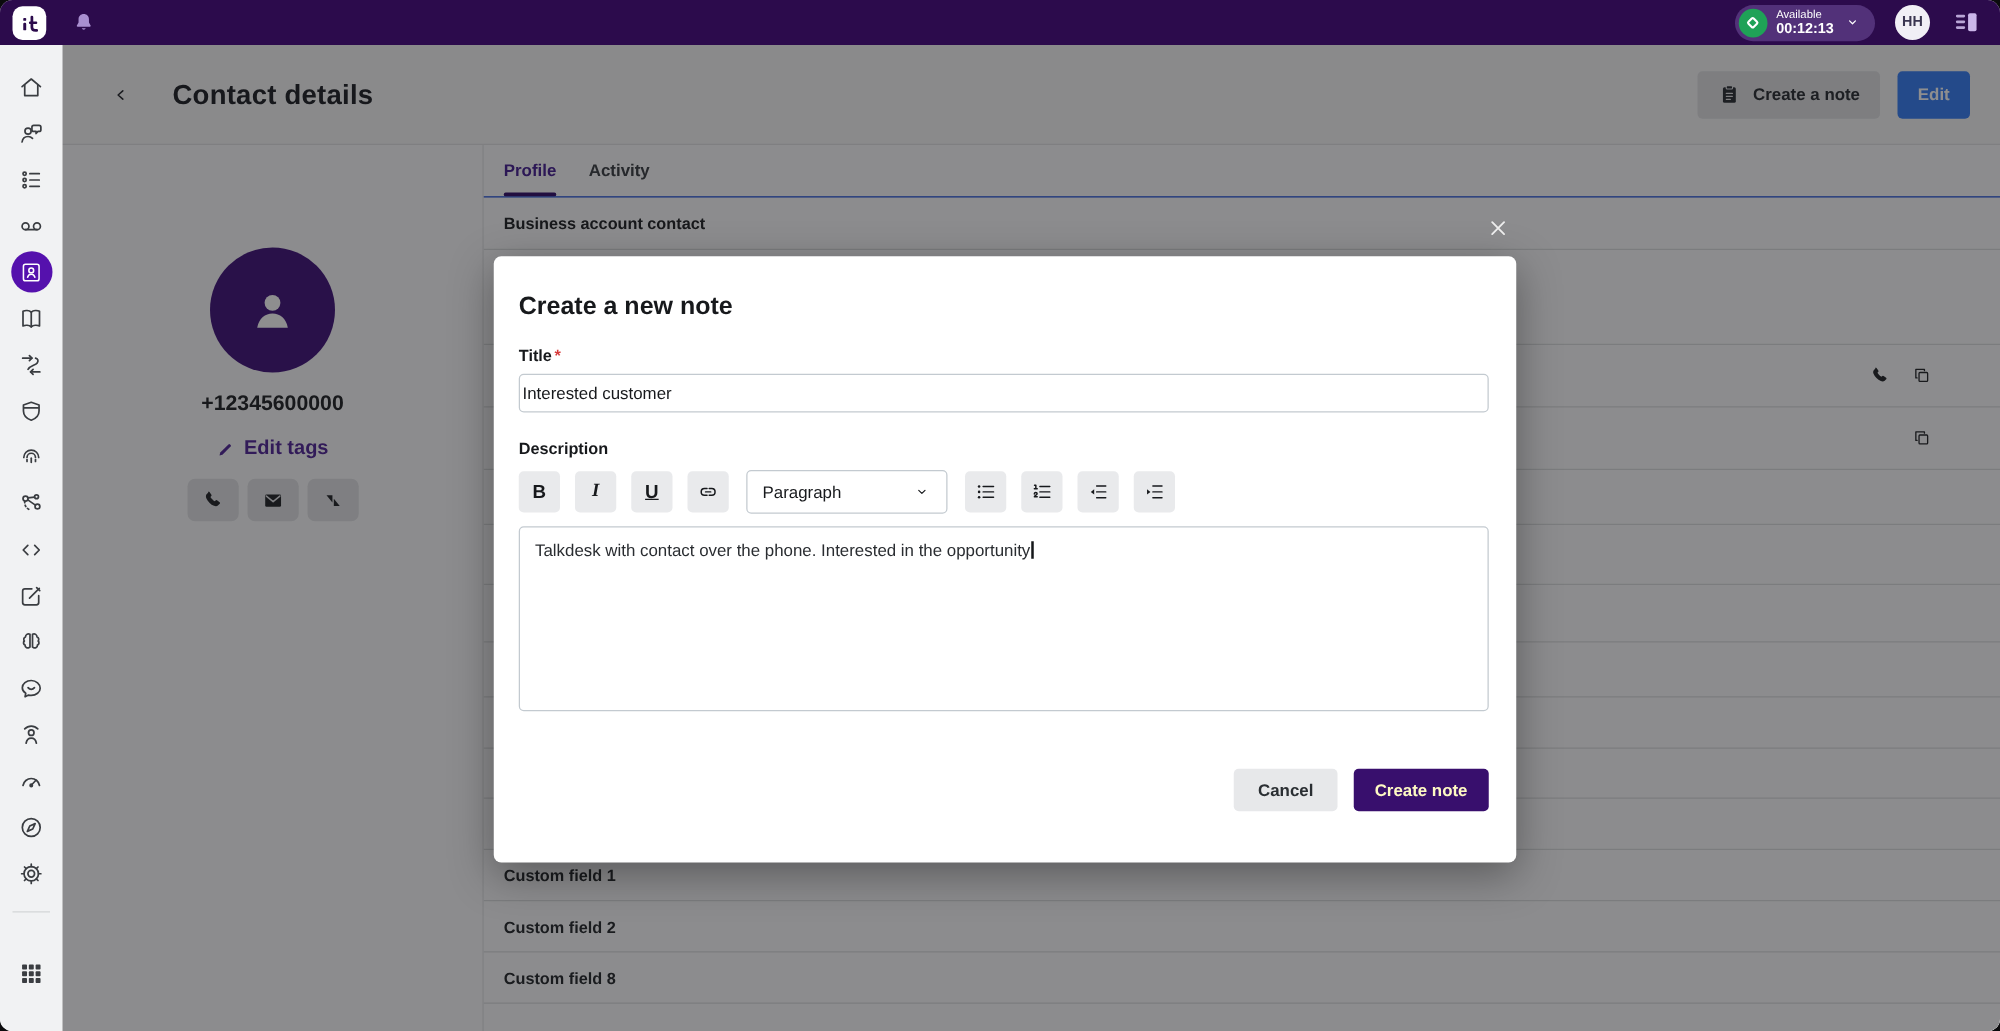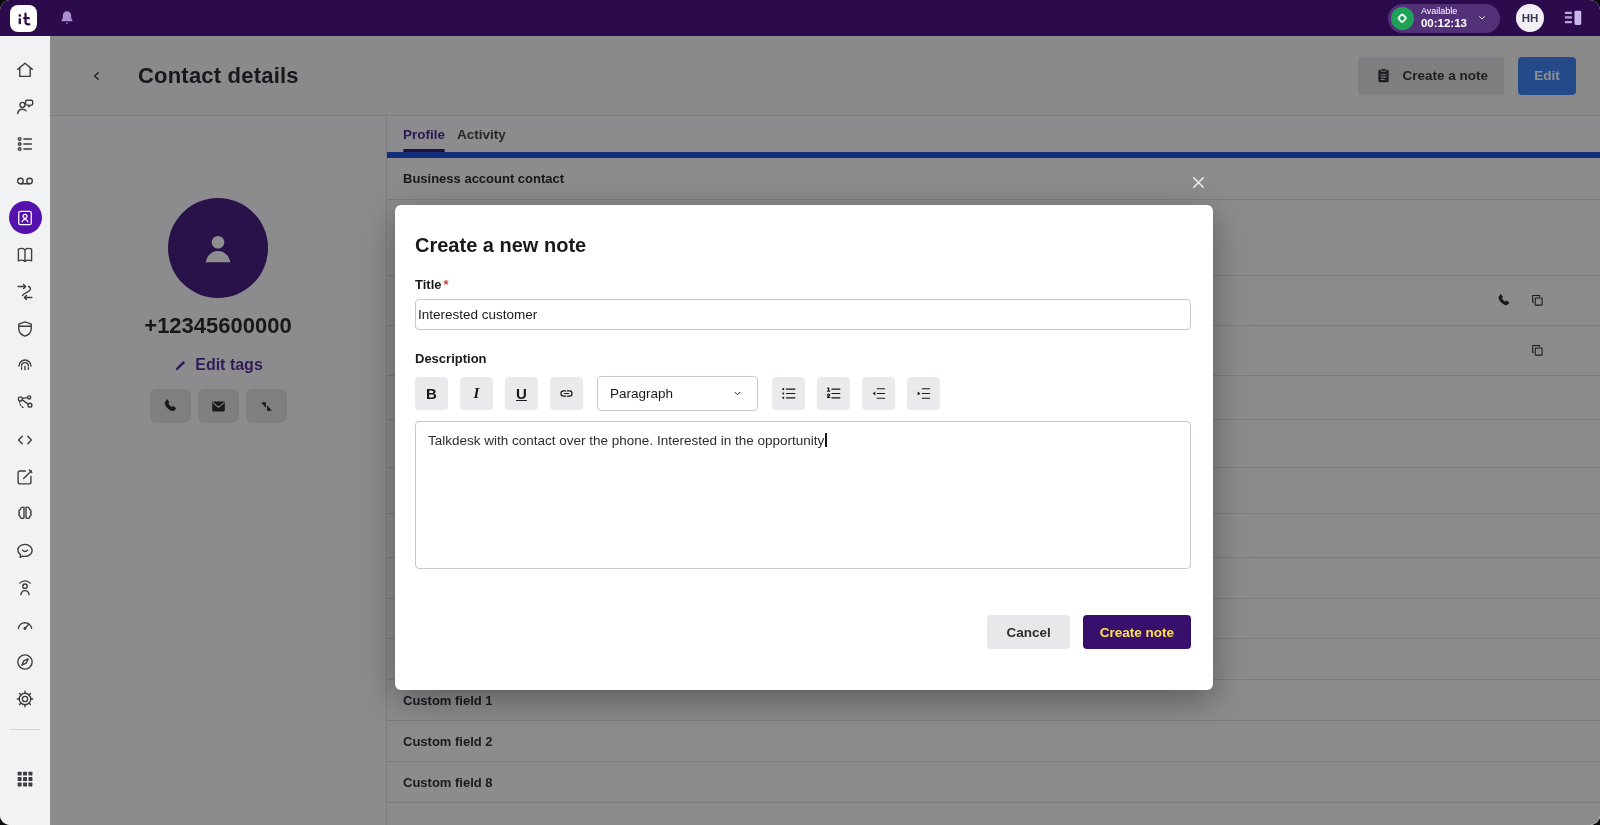--- a/index.html
+++ b/index.html
@@ -34,28 +34,28 @@
   .page-header { height:80px; display:flex; align-items:center; padding:0 24px 0 32px; background:#f7f7f8; border-bottom:1px solid #e3e4e6; }
   .back-btn { width:30px; height:30px; display:flex; align-items:center; justify-content:center; cursor:pointer; }
   .page-title { margin-left:26px; font-size:22px; font-weight:bold; color:#23262b; letter-spacing:.2px; }
   .hdr-spacer { flex:1; }
   .hdr-note-btn { height:38px; display:flex; align-items:center; gap:9px; background:#e1e2e4; border:none; border-radius:4px; padding:0 16px; font-size:13.5px; font-weight:bold; color:#2f3338; cursor:pointer; font-family:inherit; }
   .hdr-edit-btn { height:38px; width:58px; margin-left:14px; background:#3b82f6; border:none; border-radius:4px; color:#ffffff; font-size:13.5px; font-weight:bold; cursor:pointer; font-family:inherit;text-align:center; }
 
   .content { position:absolute; top:80px; left:0; right:0; bottom:0; display:flex; }
   .left-panel { width:337px; flex:none; background:#fcfcfd; border-right:1px solid #e0e1e3; text-align:center; }
   .big-avatar { width:100px; height:100px; border-radius:50%; background:#45187f; margin:82px auto 0; display:flex; align-items:center; justify-content:center; }
-  .phone-number { margin-top:15px; font-size:22px; font-weight:bold; color:#26282b; }
+  .phone-number { margin-top:15px; font-size:17px; font-weight:bold; color:#26282b; }
   .tag-pill { display:inline-block; margin-top:18px; background:#dfe1e4; color:#4a4d52; border-radius:11px; font-size:12px; padding:4px 12px; }
   .edit-tags { margin-top:17px; display:flex; align-items:center; justify-content:center; gap:7px; color:#552c9b; font-size:16px; font-weight:bold; cursor:pointer; }
   .contact-actions { margin-top:15px; display:flex; justify-content:center; gap:7px; }
   .action-btn { width:41px; height:34px; background:#e3e4e7; border:none; border-radius:6px; display:flex; align-items:center; justify-content:center; cursor:pointer; }
 
   .right-panel { flex:1; background:#fcfcfd; }
-  .tabs-row { height:42px; display:flex; align-items:stretch; gap:12px; padding-left:16px; border-bottom:6px solid #1d4ed8; }
+  .tabs-row { height:42px; display:flex; align-items:stretch; gap:26px; padding-left:16px; border-bottom:1px solid #1d4ed8; }
   .tab { display:flex; align-items:center; font-size:13.5px; font-weight:bold; color:#3f4348; cursor:pointer; position:relative; }
   .tab.active { color:#4b2596; }
   .tab.active::after { content:""; position:absolute; left:0; right:0; bottom:0; height:3px; background:#39136e; border-radius:2px; }
   .section-row { height:42px; display:flex; align-items:center; padding-left:16px; font-size:13px; font-weight:bold; color:#26282b; border-bottom:1px solid #dcdee0; }
   .field-row { display:flex; align-items:center; padding:0 54px 0 16px; font-size:13px; font-weight:bold; color:#2a2d31; border-bottom:1px solid #dcdee0; }
   .row-spacer { flex:1; }
   .row-icons { display:flex; gap:17px; }
   .row-icons span { display:flex; cursor:pointer; }
 
   
@@ -70,21 +70,21 @@
   .desc-label { margin-top:21px; }
   .editor-toolbar { margin-top:9px; display:flex; align-items:center; gap:12px; }
   .tb-btn { width:33px; height:33px; background:#e9eaec; border:none; border-radius:4px; display:flex; align-items:center; justify-content:center; font-family:inherit; font-size:15px; font-weight:bold; color:#17191c; cursor:pointer; flex:none; }
   .tb-btn.italic { font-style:italic; font-family:"Liberation Serif", serif; }
   .tb-btn.underline { text-decoration:underline; }
   .format-select { width:161px; height:35px; border:1px solid #c3cad0; border-radius:4px; background:#fff; display:flex; align-items:center; justify-content:space-between; padding:0 12px; font-size:13.5px; color:#17191c; cursor:pointer; margin-left:2px; margin-right:2px; }
   .editor-area { margin-top:10px; width:100%; height:148px; border:1px solid #c3cad0; border-radius:4px; padding:10px 12px; font-size:13.5px; color:#2a2d31; line-height:18px; cursor:text; }
   .caret { display:inline-block; width:1.5px; height:14px; background:#15171a; margin-left:1px; vertical-align:-2px; }
   .modal-footer { margin-top:46px; display:flex; justify-content:flex-end; gap:13px; }
   .btn-cancel { height:34px; padding:0 19px; background:#e7e8ea; border:none; border-radius:4px; font-size:13.5px; font-weight:bold; color:#2b2f33; cursor:pointer; font-family:inherit; }
-  .btn-submit { height:34px; padding:0 17px; background:#380f6d; border:none; border-radius:4px; font-size:13.5px; font-weight:bold; color:#fde047; cursor:pointer; font-family:inherit; }
+  .btn-submit { height:34px; padding:0 17px; background:#380f6d; border:none; border-radius:4px; font-size:13.5px; font-weight:bold; color:#fef9c3; cursor:pointer; font-family:inherit; }
 
   svg { display:block; }
   .ln { fill:none; stroke-width:1.5; stroke-linecap:round; stroke-linejoin:round; }
 </style>
 </head>
 <body>
 
 <div class="window">
 
   <div class="topbar">

